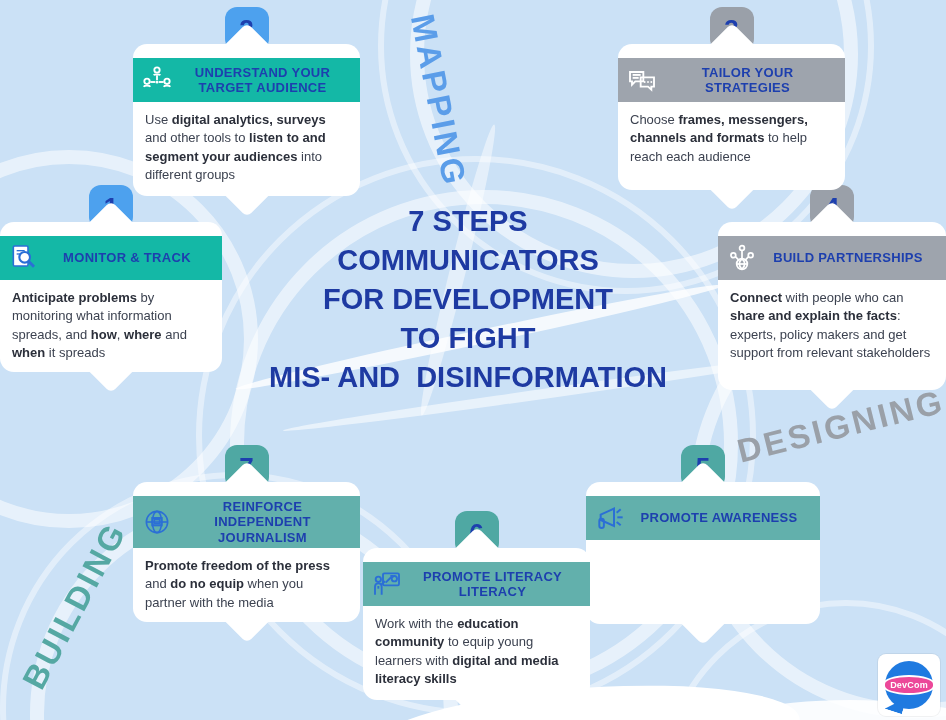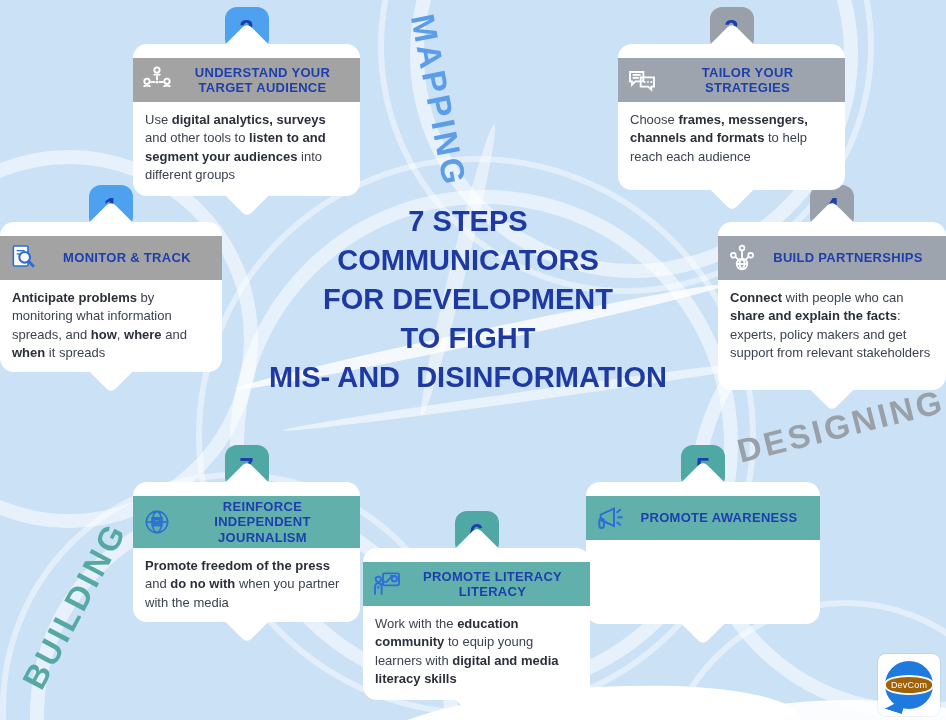--- a/index.html
+++ b/index.html
@@ -31,43 +31,43 @@
   .peak.bottom{bottom:-13px;margin-left:-20px;transform:rotate(45deg);}
   .body-card{position:relative;z-index:3;background:#fff;border-radius:14px;width:100%;height:100%;box-sizing:border-box;padding-top:14px;}
   .header-band{display:flex;align-items:center;min-height:44px;padding:3px 6px;box-sizing:border-box;}
   .icon-box{width:36px;height:36px;flex:0 0 36px;display:flex;align-items:center;justify-content:center;}
   .icon-box svg{width:32px;height:32px;}
   .header-title{flex:1;text-align:center;font-weight:bold;font-size:13px;line-height:1.18;color:#1d3fae;letter-spacing:.3px;padding-right:4px;}
   .card-text{padding:9px 12px 6px;font-size:13px;line-height:1.42;color:#3c4250;text-align:left;}
   .card-text b{color:#2b2f3a;}
 
   .theme-blue .badge{background:#4da1ee;}
-  .theme-blue .header-band{background:#a3a3a3;color:#fff;}
+  .theme-blue .header-band{background:#14b8a6;color:#fff;}
   .theme-gray .badge{background:#9aa0a9;}
   .theme-gray .header-band{background:#9ea4ad;color:#fff;}
   .theme-teal .badge{background:#4fa8a3;}
   .theme-teal .header-band{background:#62b0ac;color:#2b6fd6;}
 
   
   #card1{left:0;top:222px;width:222px;height:150px;}
   #card2{left:133px;top:44px;width:227px;height:152px;}
   #card3{left:578px;top:44px;width:227px;height:146px;margin-left:40px;}
   #card4{left:718px;top:222px;width:228px;height:168px;}
   #card5{left:586px;top:482px;width:234px;height:142px;}
   #card6{left:363px;top:548px;width:227px;height:152px;}
   #card7{left:133px;top:482px;width:227px;height:140px;}
 
   
   .logo-tile{position:absolute;left:878px;top:654px;width:62px;height:62px;background:#fff;border-radius:8px;
              display:flex;align-items:center;justify-content:center;box-shadow:0 0 0 1px rgba(0,0,0,.05);}
   .logo-circle{position:relative;width:48px;height:48px;border-radius:50%;background:#1f7ae0;display:flex;align-items:center;justify-content:center;}
   .logo-circle:before{content:"";position:absolute;width:18px;height:18px;background:#1f7ae0;left:2px;bottom:-3px;
                       clip-path:polygon(0 100%,100% 0,100% 100%);transform:rotate(18deg);}
-  .logo-inner{position:relative;background:#a16207;border:2px solid #fff;border-radius:50%/45%;padding:3px 5px;
-              color:#fff;font-size:9px;font-weight:normal;letter-spacing:.2px;}
+  .logo-inner{position:relative;background:#ec4899;border:2px solid #fff;border-radius:50%/45%;padding:3px 5px;
+              color:#fff;font-size:9px;font-weight:bold;letter-spacing:.2px;}
 </style>
 </head>
 <body>
 
 <div id="stage">
 
   <div class="ring" style="left:410px;top:-170px;width:420px;height:420px;"></div>
   <div class="ring thin" style="left:378px;top:-202px;width:484px;height:484px;"></div>
   <div class="ring" style="left:230px;top:190px;width:480px;height:480px;"></div>
   <div class="ring thin" style="left:196px;top:156px;width:548px;height:548px;"></div>
@@ -256,21 +256,21 @@
           <svg viewBox="0 0 24 24" fill="none" stroke="#2b6fd6" stroke-width="1.2">
               <circle cx="12" cy="12" r="8"></circle>
               <ellipse cx="12" cy="12" rx="3.5" ry="8"></ellipse>
               <line x1="4" y1="12" x2="20" y2="12"></line>
               <rect x="8.5" y="9" width="7" height="5.5" stroke-width="1.5"></rect>
               <rect x="10" y="10.2" width="4" height="3"></rect>
             </svg>
         </span>
         <div class="header-title">REINFORCE INDEPENDENT JOURNALISM</div>
       </div>
-      <div class="card-text"><b>Promote freedom of the press</b> and <b>do no with</b> when you partner with the media</div>
+      <div class="card-text"><b>Promote freedom of the press</b> and <b>do no equip</b> when you partner with the media</div>
     </div>
   </div>
 
   <div class="logo-tile">
     <div class="logo-circle">
       <span class="logo-inner">DevCom</span>
     </div>
   </div>
 
 </div>

